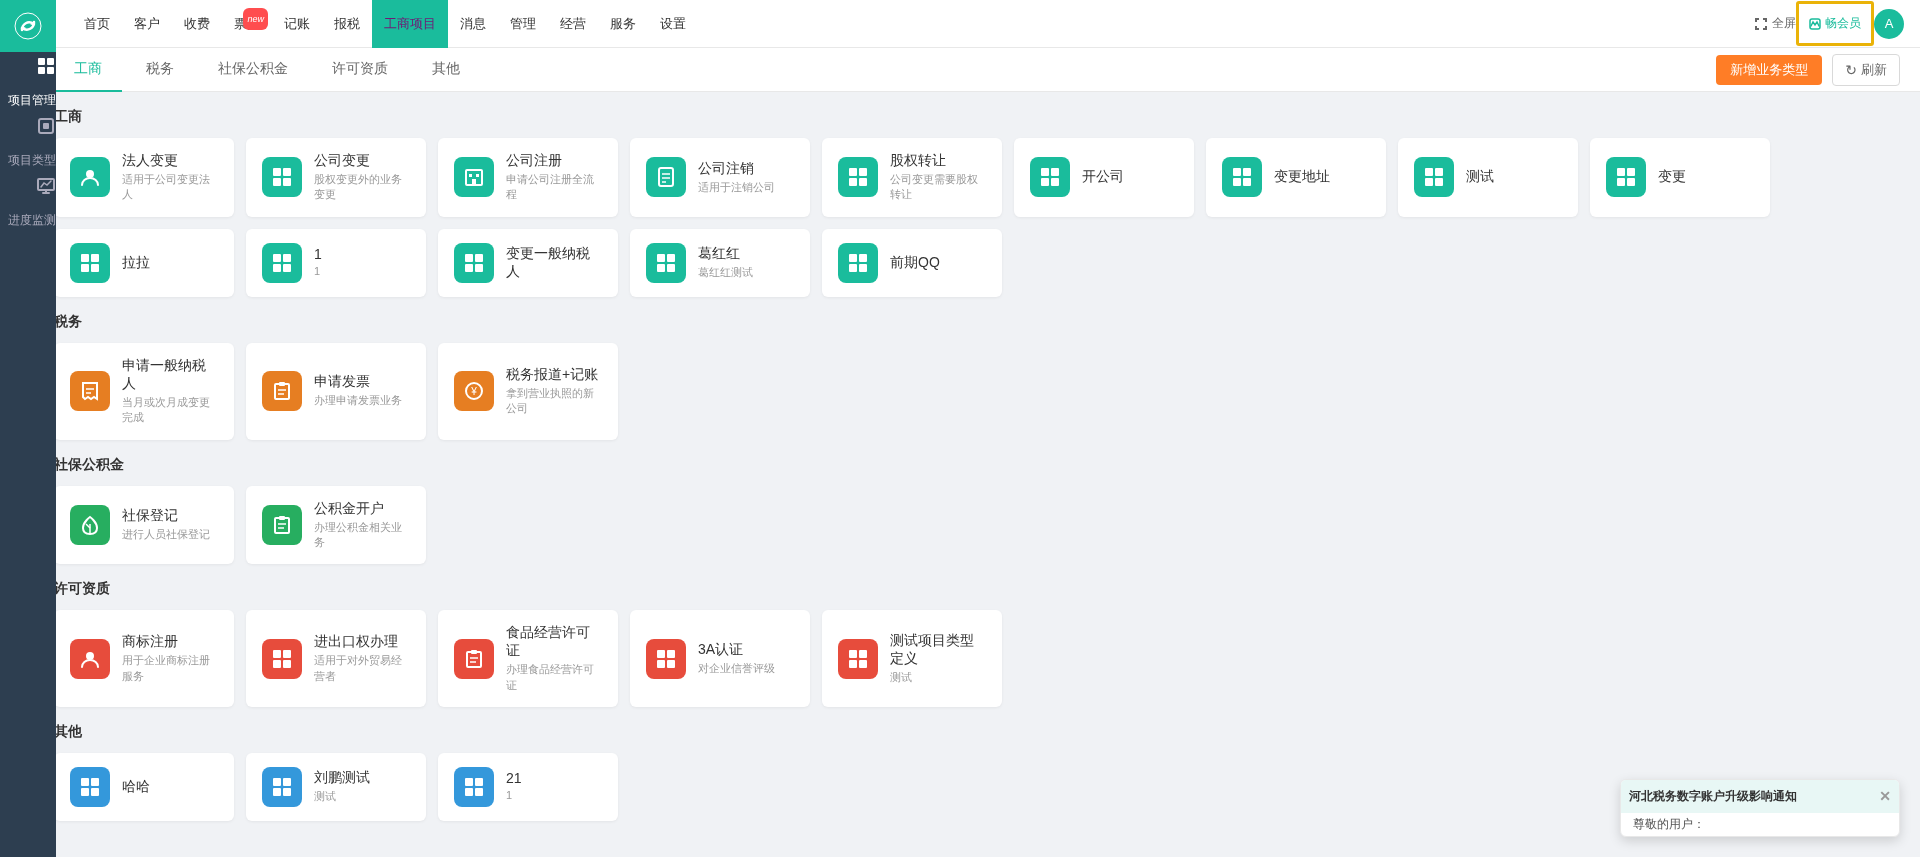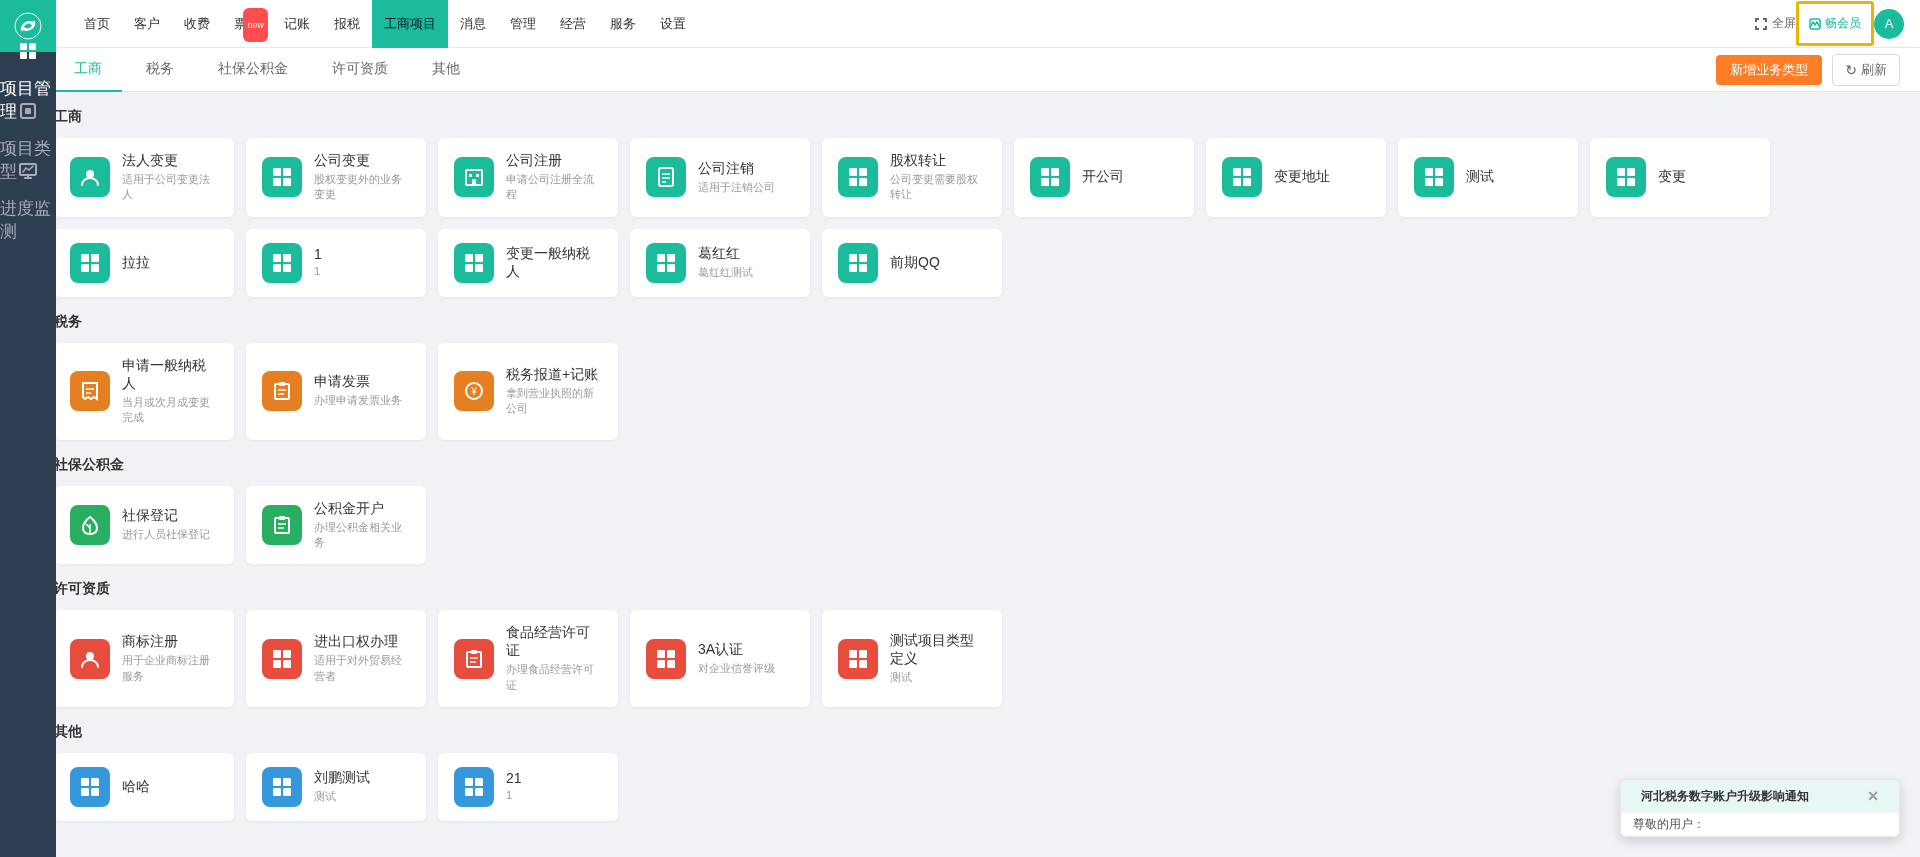--- a/index.html
+++ b/index.html
@@ -11,40 +11,40 @@
       background: #2d3e50; display: flex; flex-direction: column; align-items: center;
       padding-top: 0; z-index: 100;
     }
     .sidebar-logo {
       width: 56px; height: 52px; background: #1abc9c;
       display: flex; align-items: center; justify-content: center;
       color: white; font-size: 20px; font-weight: bold;
     }
     .sidebar-item {
       width: 56px; height: 60px; display: flex; flex-direction: column;
-      align-items: center; justify-content: center; color: #aab; cursor: pointer;
-      font-size: 17px; gap: 11px;
+      align-items: flex-end; justify-content: center; color: #aab; cursor: pointer;
+      font-size: 12px; gap: 11px;
     }
     .sidebar-item .icon { font-size: 18px; }
     .sidebar-item.active { color: #fff; }
 
     
     .navbar {
       position: fixed; top: 0; left: 56px; right: 0; height: 48px;
       background: #fff; display: flex; align-items: center;
       border-bottom: 1px solid #e8e8e8; z-index: 99; padding: 0 16px;
     }
     .navbar-item {
       padding: 0 12px; height: 48px; display: flex; align-items: center;
       cursor: pointer; font-size: 13px; color: #333; position: relative;
     }
-    .navbar-item.active { color: #0f172a; background: #1abc9c; }
+    .navbar-item.active { color: #701a75; background: #1abc9c; }
     .navbar-badge {
       position: absolute; top: 8px; right: 4px; background: #ff4d4f;
-      color: #fff; font-size: 9px; padding: 12px 4px; border-radius: 6px; font-style: italic;
+      color: #fff; font-size: 9px; padding: 6px 4px; border-radius: 6px; font-style: italic;
     }
     .navbar-right {
       margin-left: auto; display: flex; align-items: center; gap: 0;
     }
     .navbar-right-item {
       cursor: pointer; font-size: 12px; color: #666; display: flex; align-items: center; gap: 4px;
     }
     .vip-btn {
       background: #fff; border: 3px solid #eab308; color: #1abc9c;
       padding: 11px 10px; border-radius: 3px; font-size: 12px; cursor: pointer;
@@ -122,21 +122,21 @@
 
     
     .notification-popup {
       position: fixed; bottom: 20px; right: 20px;
       width: 280px; background: #fff;
       border: 1px solid #e8e8e8; border-radius: 6px;
       box-shadow: 0 4px 12px rgba(0,0,0,0.15);
       font-size: 12px; overflow: hidden;
     }
     .notif-header {
-      background: #e8f7f5; padding: 8px 20px; display: flex; justify-content: space-between;
+      background: #e8f7f5; padding: 8px 8px; display: flex; justify-content: space-between;
       align-items: center; font-weight: 600; color: #333;
     }
     .notif-close { cursor: pointer; color: #999; font-size: 14px; }
     .notif-body { padding: 2px 12px; color: #555; line-height: 1.6; }
   </style>
 </head>
 <body>
 
 <div class="sidebar">
   <div class="sidebar-logo">

